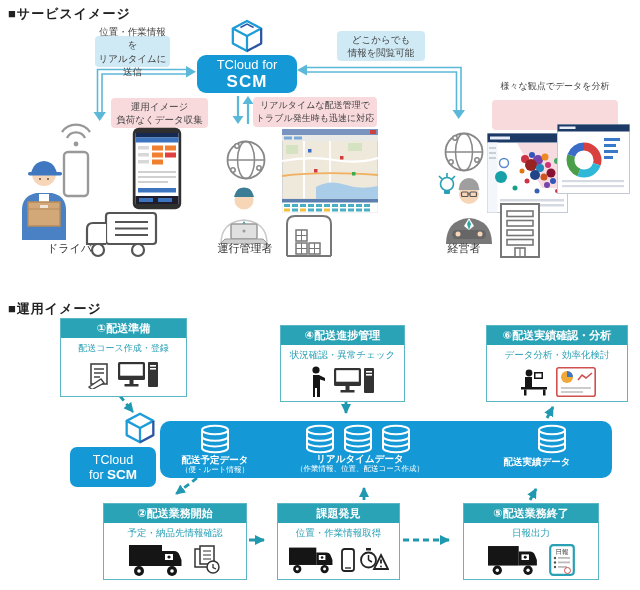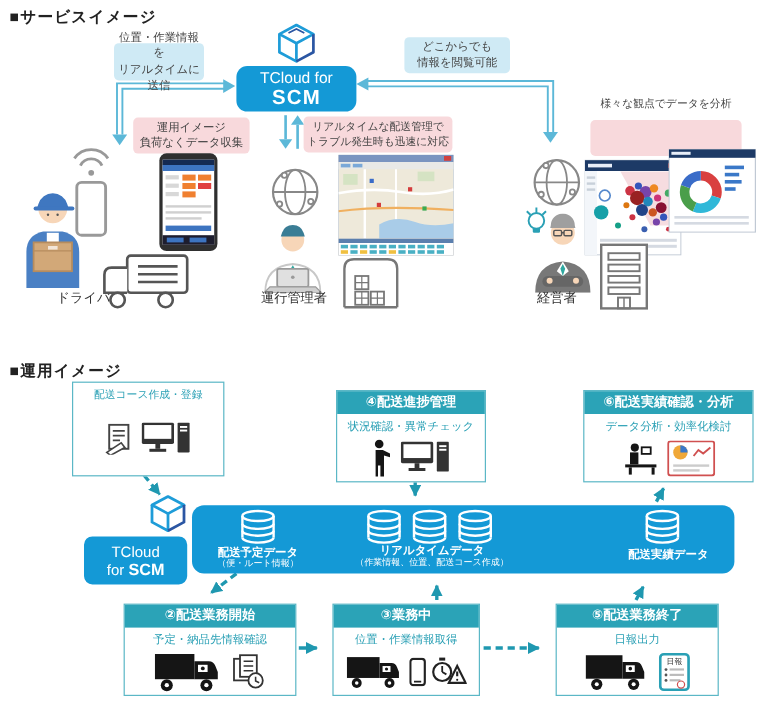--- a/index.html
+++ b/index.html
@@ -347,20 +347,21 @@
       <rect x="8" y="28" width="26" height="5.5"></rect>
         <rect x="8" y="37.5" width="26" height="5.5"></rect>
       <rect x="16" y="46" width="10" height="9"></rect>
     </g>
     <path d="M21,46 v9" stroke="#777" stroke-width="1.2"></path>
   </svg>
 
   <div class="abs h1" style="left:8px;top:300px;">■運用イメージ</div>
 
   <div class="abs stepbox" style="left:60px;top:318px;width:125px;height:77px;">
+    <div class="hd">①配送準備</div>
     <div class="bd">
       <div class="desc" style="font-size:9px;">配送コース作成・登録</div>
       <div class="icons">
         <svg width="24" height="26" viewBox="0 0 24 26">
           <rect x="4" y="1" width="16" height="20" fill="#fff" stroke="#444" stroke-width="1.6"></rect>
           <path d="M7,6 H17 M7,10 H17 M7,14 H13" stroke="#444" stroke-width="1.4"></path>
           <path d="M2,24 L14,16 l3,4 L5,26.5 Z" fill="#fff" stroke="#444" stroke-width="1.4"></path>
         </svg>
         <svg width="42" height="28" viewBox="0 0 42 28">
           <rect x="0" y="0" width="27" height="18" rx="1.5" fill="#333"></rect>
@@ -458,21 +459,21 @@
   <svg class="abs" style="left:534px;top:424px;" width="36" height="30" viewBox="0 0 36 30">
     <ellipse cx="18" cy="6" rx="13" ry="4.2" fill="none" stroke="#fff" stroke-width="2"></ellipse>
     <path d="M5,6 V24 M31,6 V24" stroke="#fff" stroke-width="2"></path>
     <path d="M5,12.5 a13,4.2 0 0 0 26,0 M5,18.2 a13,4.2 0 0 0 26,0 M5,24 a13,4.2 0 0 0 26,0" fill="none" stroke="#fff" stroke-width="2"></path>
   </svg>
 
   <div class="abs dbname" style="left:150px;top:454px;width:130px;">配送予定データ</div>
   <div class="abs dbsub" style="left:150px;top:465px;width:130px;">（便・ルート情報）</div>
   <div class="abs dbname" style="left:295px;top:453px;width:130px;">リアルタイムデータ</div>
   <div class="abs dbsub" style="left:268px;top:464px;width:184px;">（作業情報、位置、配送コース作成）</div>
-  <div class="abs dbname" style="left:492px;top:456px;width:130px;">配送実績データ</div>
+  <div class="abs dbname" style="left:472px;top:456px;width:130px;">配送実績データ</div>
 
   <div class="abs stepbox" style="left:103px;top:503px;width:142px;height:75px;">
     <div class="hd">②配送業務開始</div>
     <div class="bd">
       <div class="desc">予定・納品先情報確認</div>
       <div class="icons">
         <svg width="58" height="36" viewBox="0 0 58 36">
           <rect x="0" y="3" width="33" height="21" fill="#151515"></rect>
           <path d="M33,9 H45 q4,0 5.5,4 l2,5 v6 H33 Z" fill="#151515"></path>
           <rect x="36" y="12" width="8" height="6" fill="#fff"></rect>
@@ -487,21 +488,21 @@
           <rect x="6" y="1" width="14" height="18" fill="#fff" stroke="#333" stroke-width="1.5"></rect>
           <path d="M9,6 h8 M9,10 h8 M9,14 h8" stroke="#333" stroke-width="1.2"></path>
           <circle cx="19" cy="22" r="6" fill="#fff" stroke="#333" stroke-width="1.5"></circle>
           <path d="M19,19 v3.5 l3,1.5" stroke="#333" stroke-width="1.3" fill="none"></path>
         </svg>
       </div>
     </div>
   </div>
 
   <div class="abs stepbox" style="left:277px;top:503px;width:121px;height:75px;">
-    <div class="hd">③業務中</div>
+    <div class="hd">課題発見</div>
     <div class="bd">
       <div class="desc">位置・作業情報取得</div>
       <div class="icons" style="gap:4px;">
         <svg width="48" height="30" viewBox="0 0 58 36">
           <rect x="0" y="3" width="33" height="21" fill="#151515"></rect>
           <path d="M33,9 H45 q4,0 5.5,4 l2,5 v6 H33 Z" fill="#151515"></path>
           <rect x="36" y="12" width="8" height="6" fill="#fff"></rect>
             <circle cx="40" cy="15" r="1.6" fill="#151515"></circle>
           <circle cx="10" cy="29" r="5" fill="#151515"></circle>
             <circle cx="10" cy="29" r="1.8" fill="#fff"></circle>

